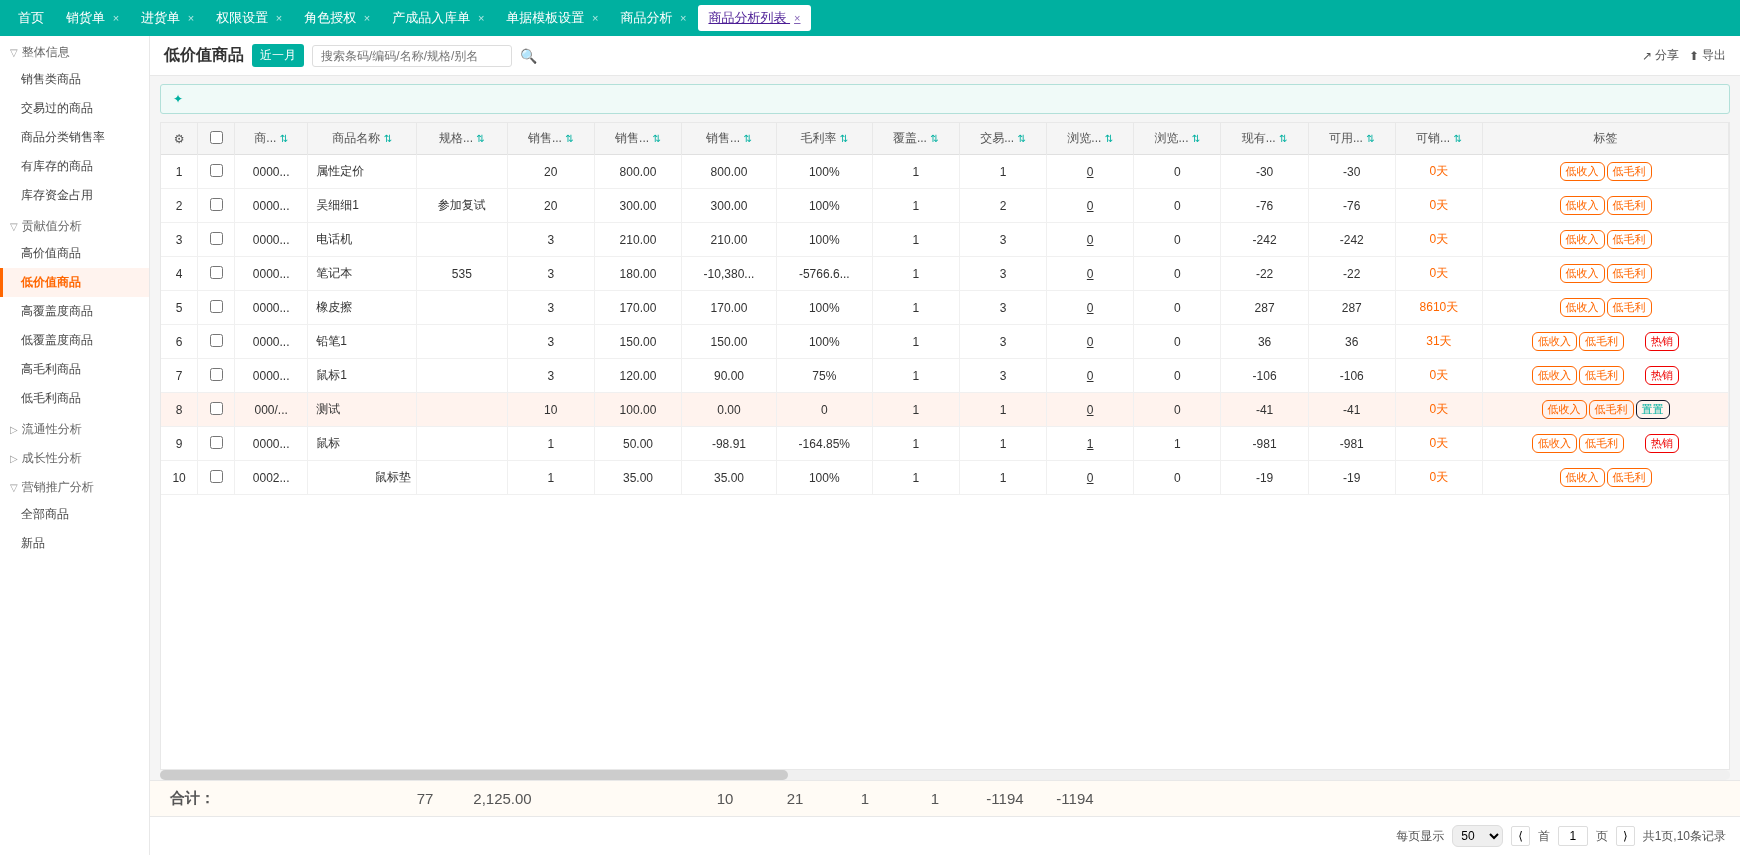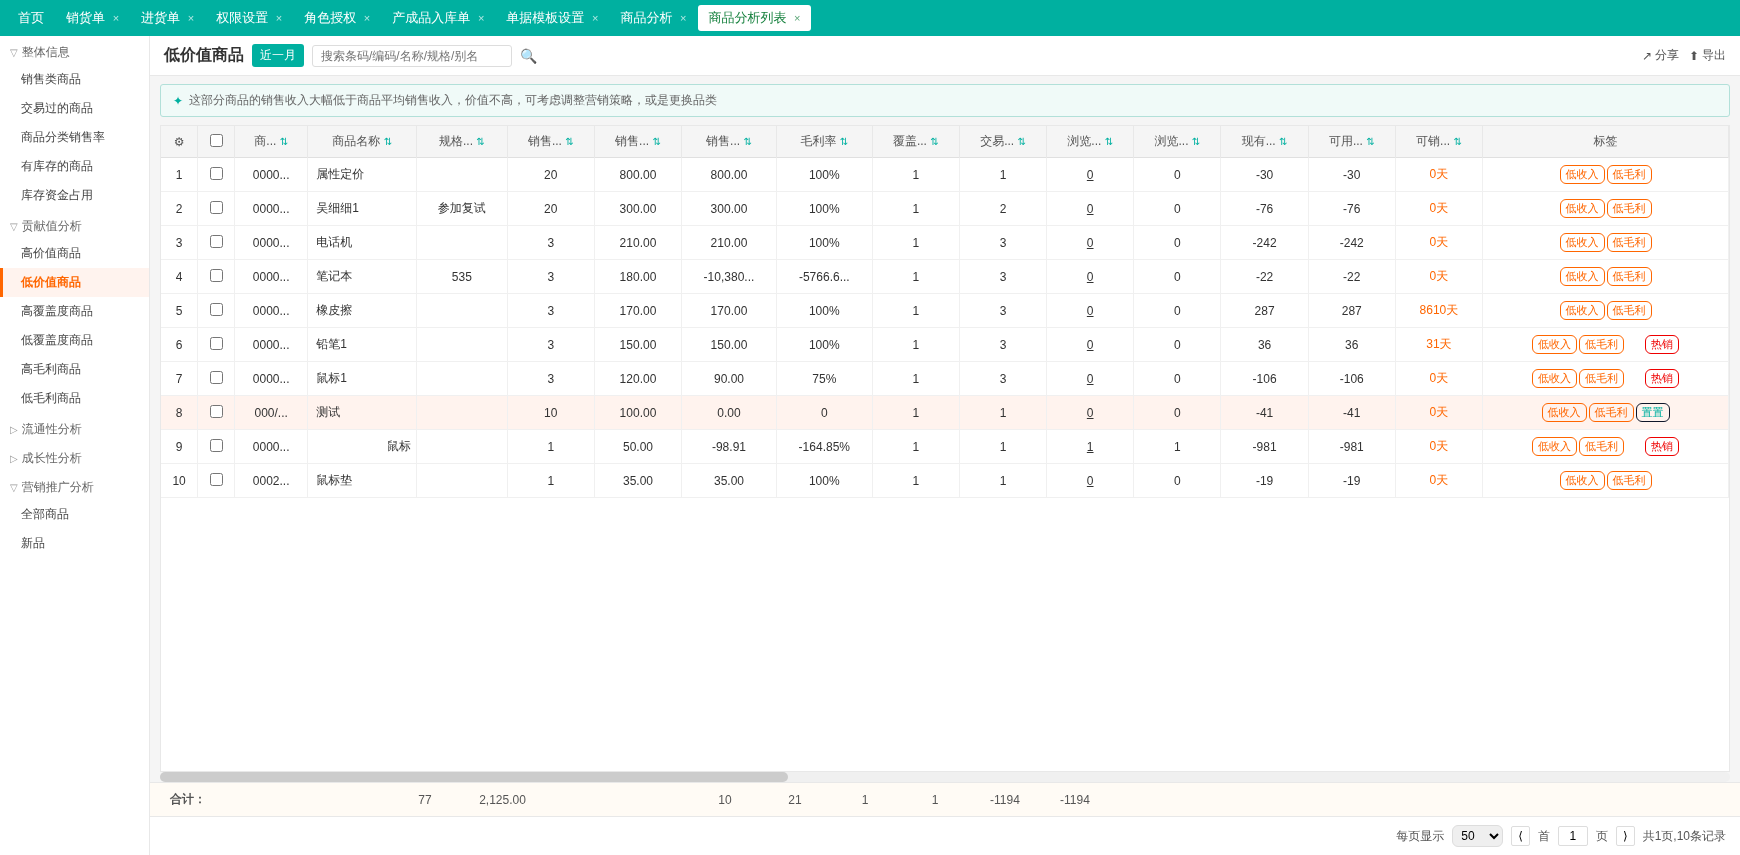--- a/index.html
+++ b/index.html
@@ -15,21 +15,21 @@
       gap: 2px;
     }
     .nav-item {
       color: #fff;
       padding: 4px 10px;
       cursor: pointer;
       font-size: 13px;
       border-radius: 3px;
       white-space: nowrap;
     }
-    .nav-item.active { background: #fff; color: #15803d; }
+    .nav-item.active { background: #fff; color: #4c1d95; text-decoration: underline; }
     .nav-item .close-x { margin-left: 4px; opacity: 0.7; font-size: 11px; }
 
     
     .main-layout {
       display: flex;
       height: calc(855px - 36px);
     }
 
     
     .sidebar {
@@ -157,21 +157,21 @@
     .underline { text-decoration: underline; }
     .text-orange { color: #ff6600; }
 
     
     .footer-total {
       background: #fffbf5;
       border-top: 1px solid #e8e8e8;
       padding: 8px 10px;
       display: flex;
       align-items: center;
-      font-size: 12px;
+      font-size: 15px;
       color: #555;
     }
     .footer-total-label { width: 230px; font-weight: bold; padding-left: 10px; }
     .footer-total-values { display: flex; gap: 0; }
     .footer-val { min-width: 70px; text-align: center; }
 
     
     .pagination {
       background: #fff;
       border-top: 1px solid #e8e8e8;
@@ -293,21 +293,20 @@
         </div>
         <div class="action-btn">
           <span>⬆</span>
           <span>导出</span>
         </div>
       </div>
     </div>
 
     <div class="info-banner">
       <span class="info-icon">✦</span>
-      <span>这部分商品的销售收入大幅低于商品平均销售收入，价值不高，可考虑调整营销策略，或是更换品类</span>
     </div>
 
     <div class="table-container">
       <table>
         <thead>
           <tr>
             <th>⚙</th>
             <th><input type="checkbox" style=""></th>
             <th>商... <span class="sort-icon">⇅</span></th>
             <th>商品名称 <span class="sort-icon">⇅</span></th>
@@ -476,40 +475,40 @@
       <td>0</td>
       <td>-41</td>
       <td>-41</td>
       <td class="text-orange">0天</td>
       <td><span class="tag tag-orange">低收入</span><span class="tag tag-orange">低毛利</span><span class="tag tag-green">置置</span></td>
     </tr>
             <tr>
       <td>9</td>
       <td><input type="checkbox" style=""></td>
       <td>0000...</td>
-      <td style="text-align:right;padding-left:8px">鼠标</td>
+      <td style="text-align:left;padding-left:8px">鼠标</td>
       <td></td>
       <td>1</td>
       <td>50.00</td>
       <td>-98.91</td>
       <td>-164.85%</td>
       <td>1</td>
       <td>1</td>
       <td><span class="underline">1</span></td>
       <td>1</td>
       <td>-981</td>
       <td>-981</td>
       <td class="text-orange">0天</td>
       <td><span class="tag tag-orange">低收入</span><span class="tag tag-orange">低毛利</span><span class="tag tag-red">热销</span></td>
     </tr>
             <tr>
       <td>10</td>
       <td><input type="checkbox" style=""></td>
       <td>0002...</td>
-      <td style="text-align:left;padding-left:8px">鼠标垫</td>
+      <td style="text-align:right;padding-left:8px">鼠标垫</td>
       <td></td>
       <td>1</td>
       <td>35.00</td>
       <td>35.00</td>
       <td>100%</td>
       <td>1</td>
       <td>1</td>
       <td><span class="underline">0</span></td>
       <td>0</td>
       <td>-19</td>

